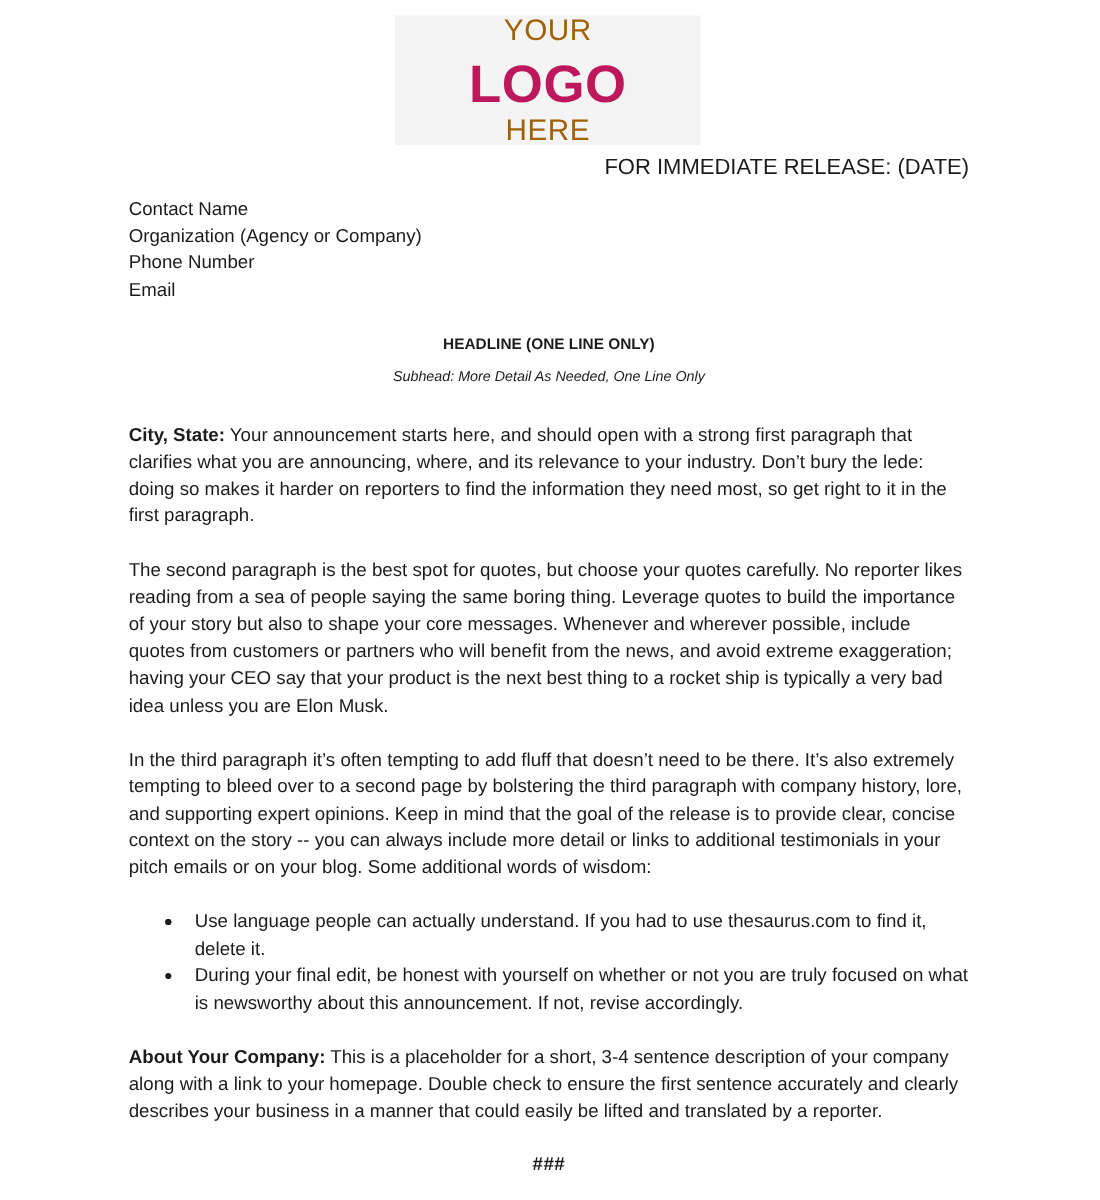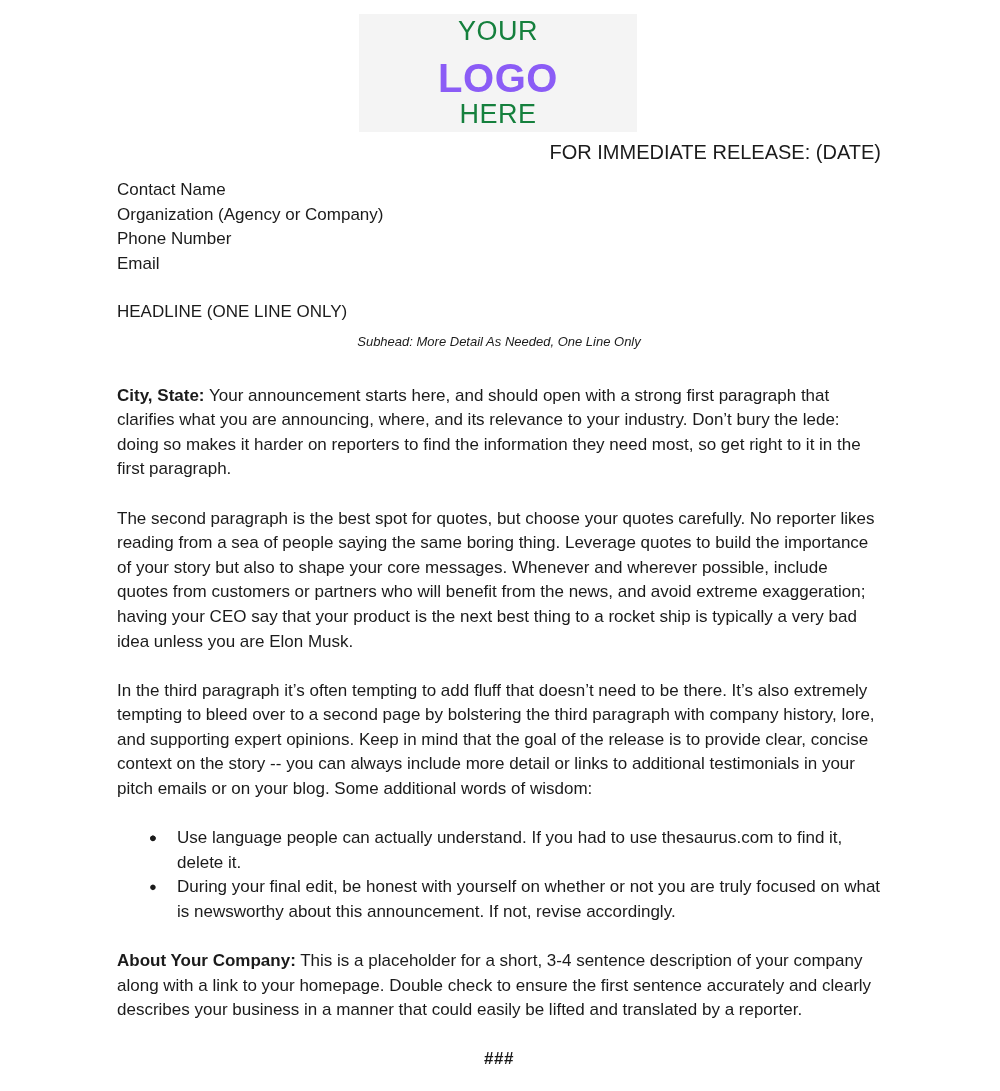--- a/index.html
+++ b/index.html
@@ -36,29 +36,29 @@
     align-items: center;
     justify-content: center;
     text-align: center;
     line-height: 1;
   }
   .logo-line-top,
   .logo-line-bottom {
     font-size: 27px;
     font-weight: 400;
     letter-spacing: 0.5px;
-    color: #15803d;
+    color: #a16207;
     display: block;
   }
   .logo-line-top { margin-bottom: 1px; }
   .logo-line-mid {
-    font-size: 40px;
+    font-size: 48px;
     font-weight: 700;
     letter-spacing: 0.5px;
-    color: #8b5cf6;
+    color: #be185d;
     display: block;
     margin: 12px 0 2px 0;
   }
   .logo-line-bottom { margin-top: 1px; }
 
   
   .frame {
     position: absolute;
     left: 117px;
     top: 140px;
@@ -78,22 +78,23 @@
   .contact-block .line {
     font-size: 17px;
     line-height: 24.6px;
     margin: 0;
     white-space: nowrap;
   }
 
   .spacer-sm { height: 24px; }
 
   .headline {
-    font-size: 17px;
-    font-weight: 400;
+    text-align: center;
+    font-size: 14px;
+    font-weight: 700;
     line-height: 24.6px;
     margin: 0;
   }
   .subhead {
     text-align: center;
     font-size: 13px;
     font-style: italic;
     line-height: 24.6px;
     margin: 5px;
   }

